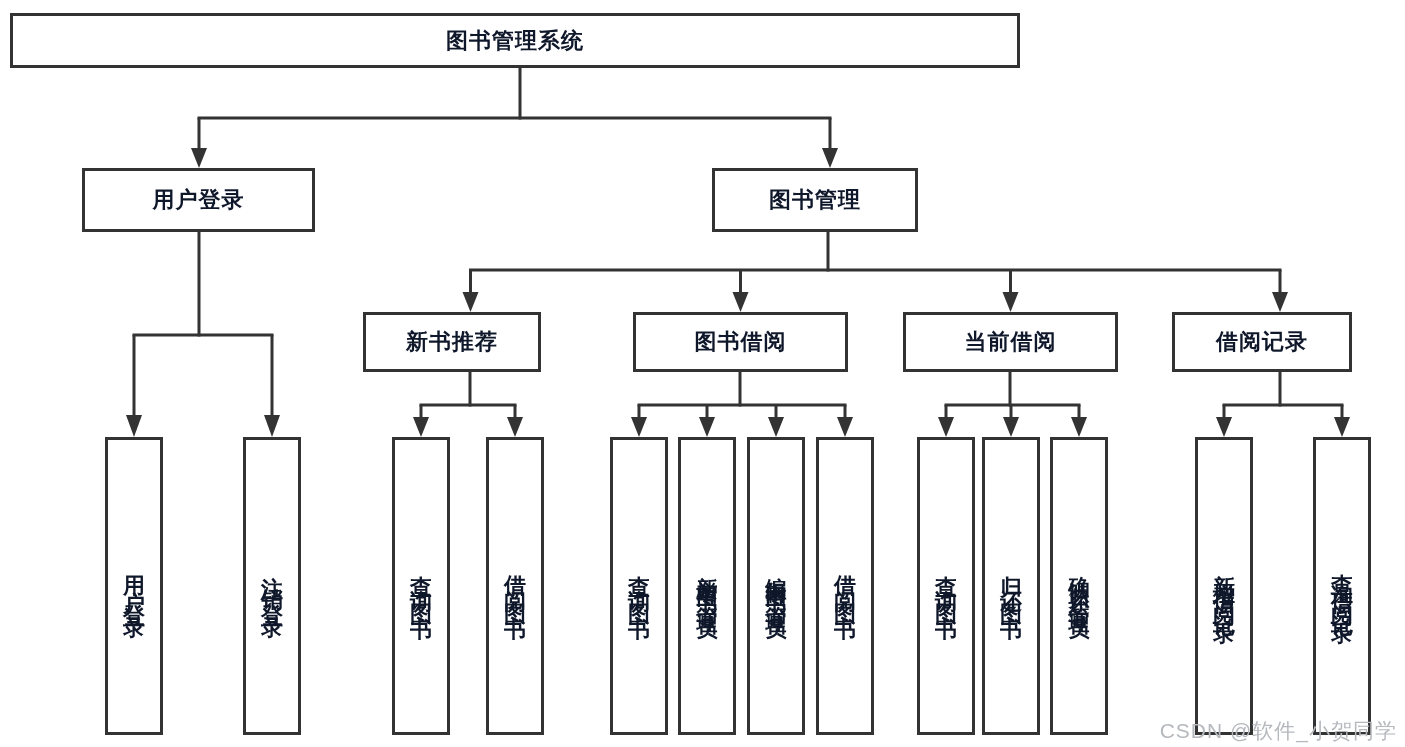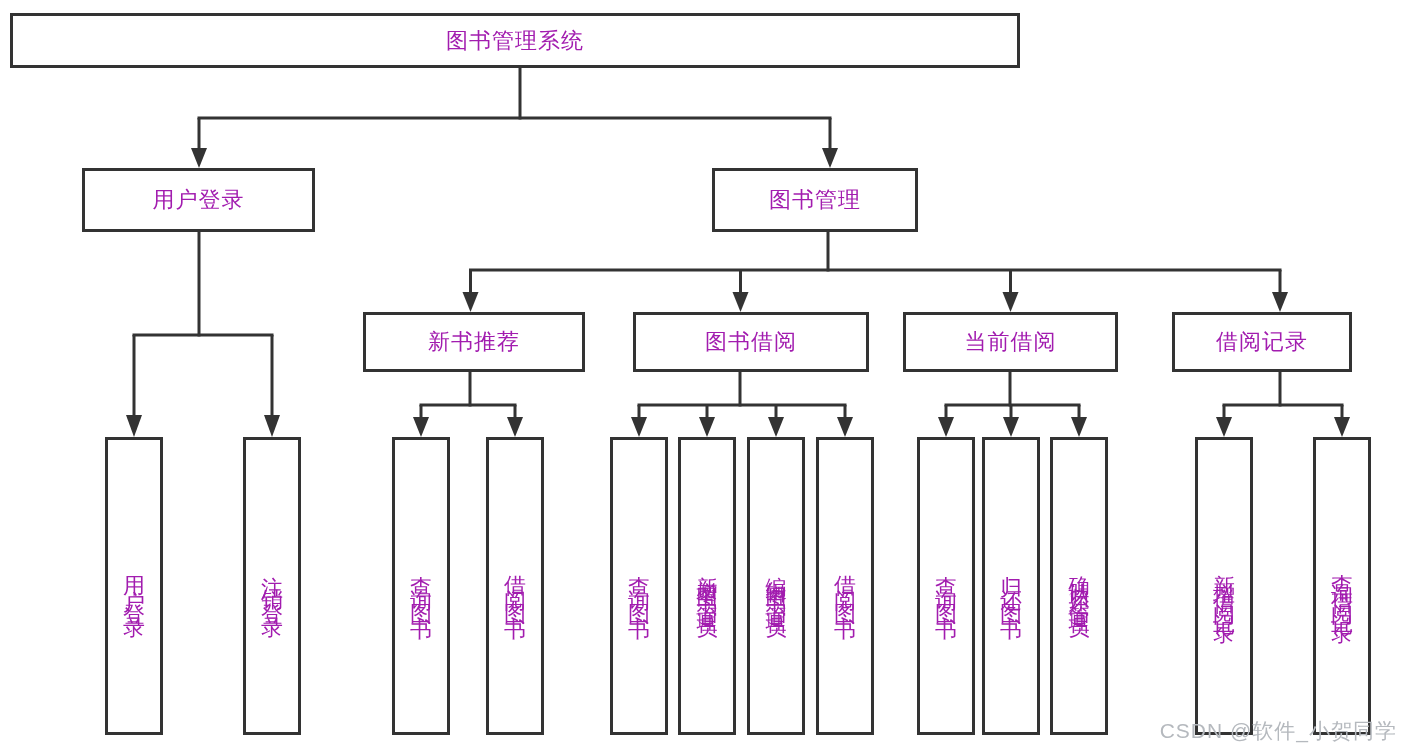--- a/index.html
+++ b/index.html
@@ -12,24 +12,25 @@
   }
   #connectors{position:absolute;left:0;top:0;width:1405px;height:747px;}
   .box{
     position:absolute;
     box-sizing:border-box;
     border:3px solid #333333;
     background:#ffffff;
     display:flex;
     align-items:center;
     justify-content:center;
-    color:#a21caf;
+    color:#0f172a;
     font-size:22px;
     letter-spacing:1px;
     z-index:2;
+    font-weight:bold;
   }
   .leaf{
     width:58px;height:298px;top:437px;
   }
   .vtext{
     writing-mode:vertical-rl;
     text-orientation:mixed;
     letter-spacing:14px;
     line-height:52px;
     white-space:nowrap;
@@ -116,22 +117,22 @@
       <polygon points="1216,417 1232,417 1224,437"></polygon>
       <polygon points="1334,417 1350,417 1342,437"></polygon>
     </g>
   </svg>
 
   <div class="box" style="left:10px;top:13px;width:1010px;height:55px">图书管理系统</div>
 
   <div class="box" style="left:82px;top:168px;width:233px;height:64px">用户登录</div>
   <div class="box" style="left:712px;top:168px;width:206px;height:64px">图书管理</div>
 
-  <div class="box" style="left:363px;top:312px;width:222px;height:60px">新书推荐</div>
-  <div class="box" style="left:633px;top:312px;width:236px;height:60px">图书借阅</div>
+  <div class="box" style="left:363px;top:312px;width:178px;height:60px">新书推荐</div>
+  <div class="box" style="left:633px;top:312px;width:215px;height:60px">图书借阅</div>
   <div class="box" style="left:903px;top:312px;width:215px;height:60px">当前借阅</div>
   <div class="box" style="left:1172px;top:312px;width:180px;height:60px">借阅记录</div>
 
   <div class="box leaf" style="left:105px">
     <span class="vtext">用户登录</span>
   </div>
   <div class="box leaf" style="left:243px">
     <span class="vtext">注销登录</span>
   </div>
 

